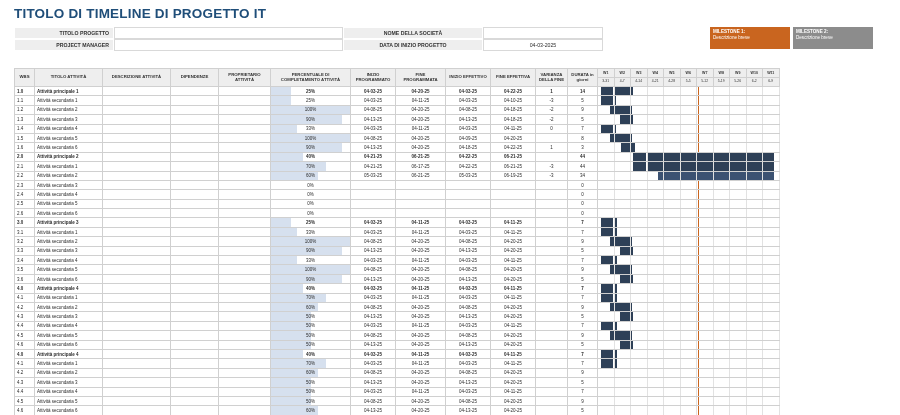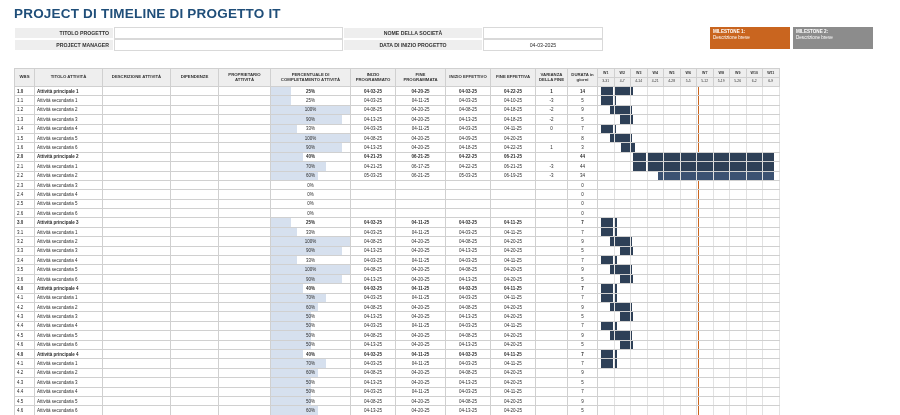--- a/index.html
+++ b/index.html
@@ -99,21 +99,21 @@
   
   .todayline{
     position:absolute;top:68px;width:1px;height:340px;background:#c9651f;
   }
 </style>
 </head>
 <body>
 
 <div class="page">
 
-  <div class="title">PROJECT DI TIMELINE DI PROGETTO IT</div>
+  <div class="title">TITOLO DI TIMELINE DI PROGETTO IT</div>
 
   <div class="info">
     <div class="info-row">
       <div class="lbl">TITOLO PROGETTO</div>
       <div class="val"></div>
       <div class="lbl2">NOME DELLA SOCIETÀ</div>
       <div class="val2"></div>
       <div class="spacer"></div>
     </div>
     <div class="info-row">

